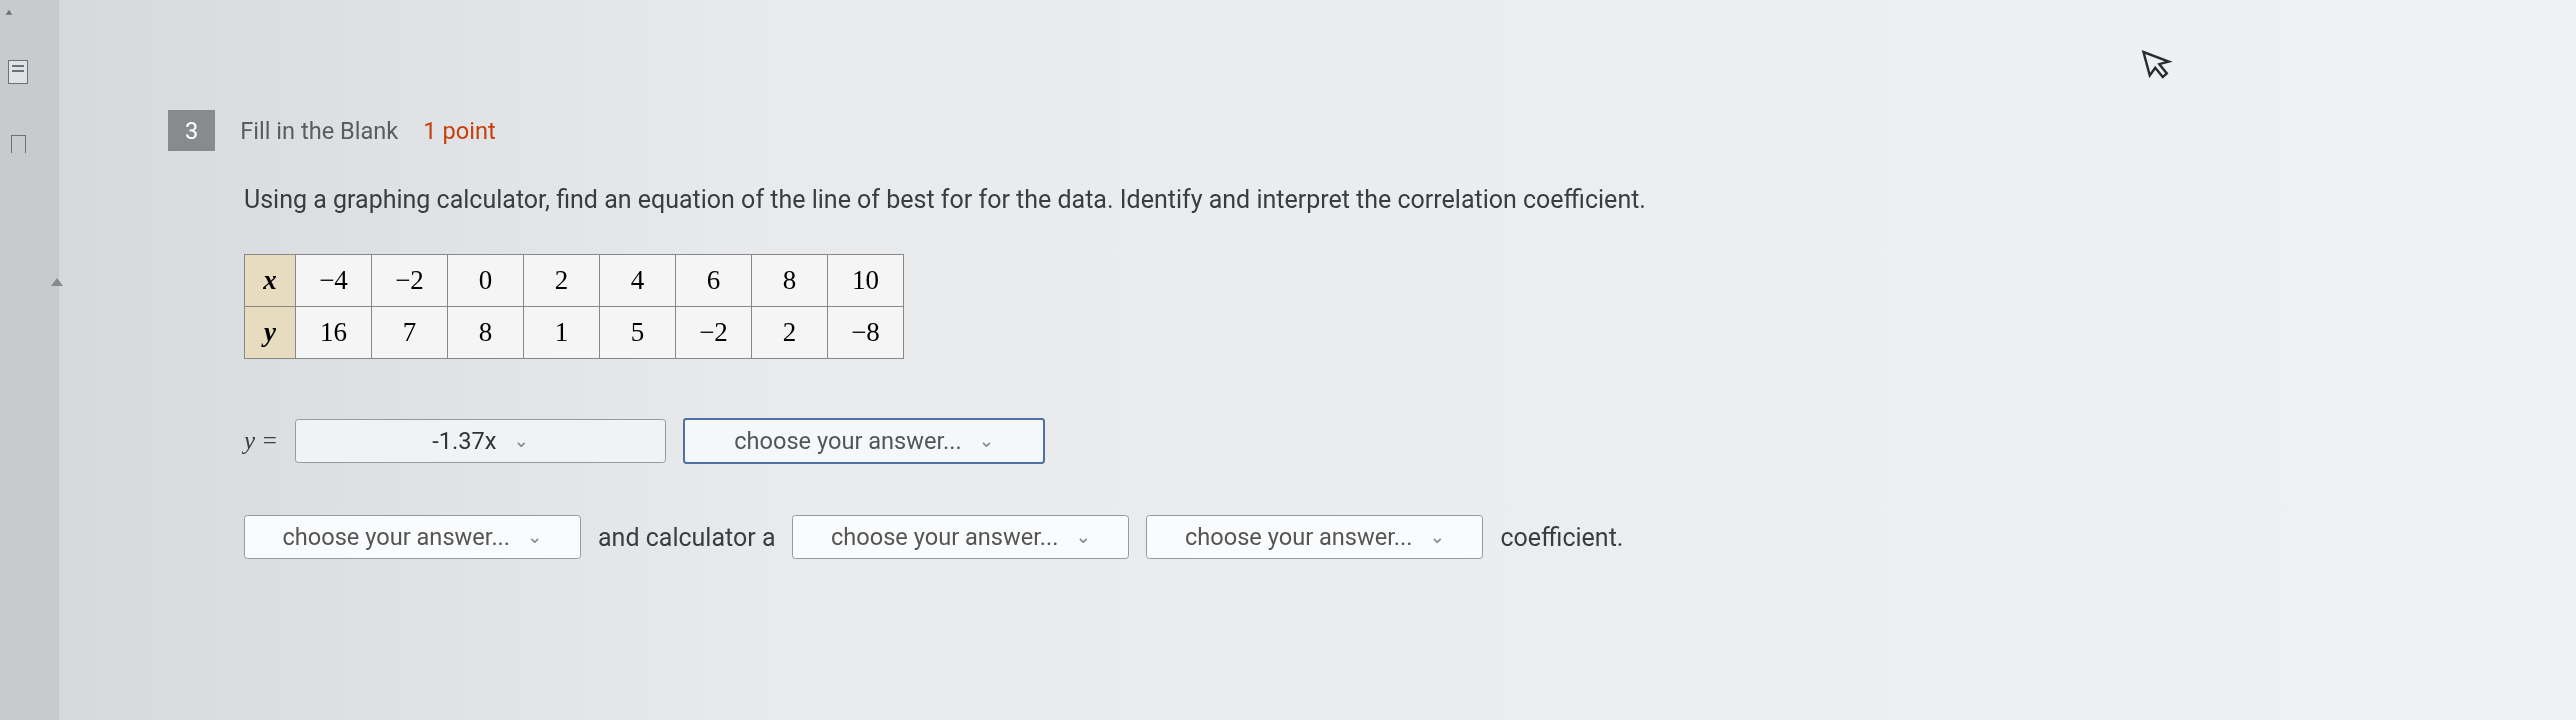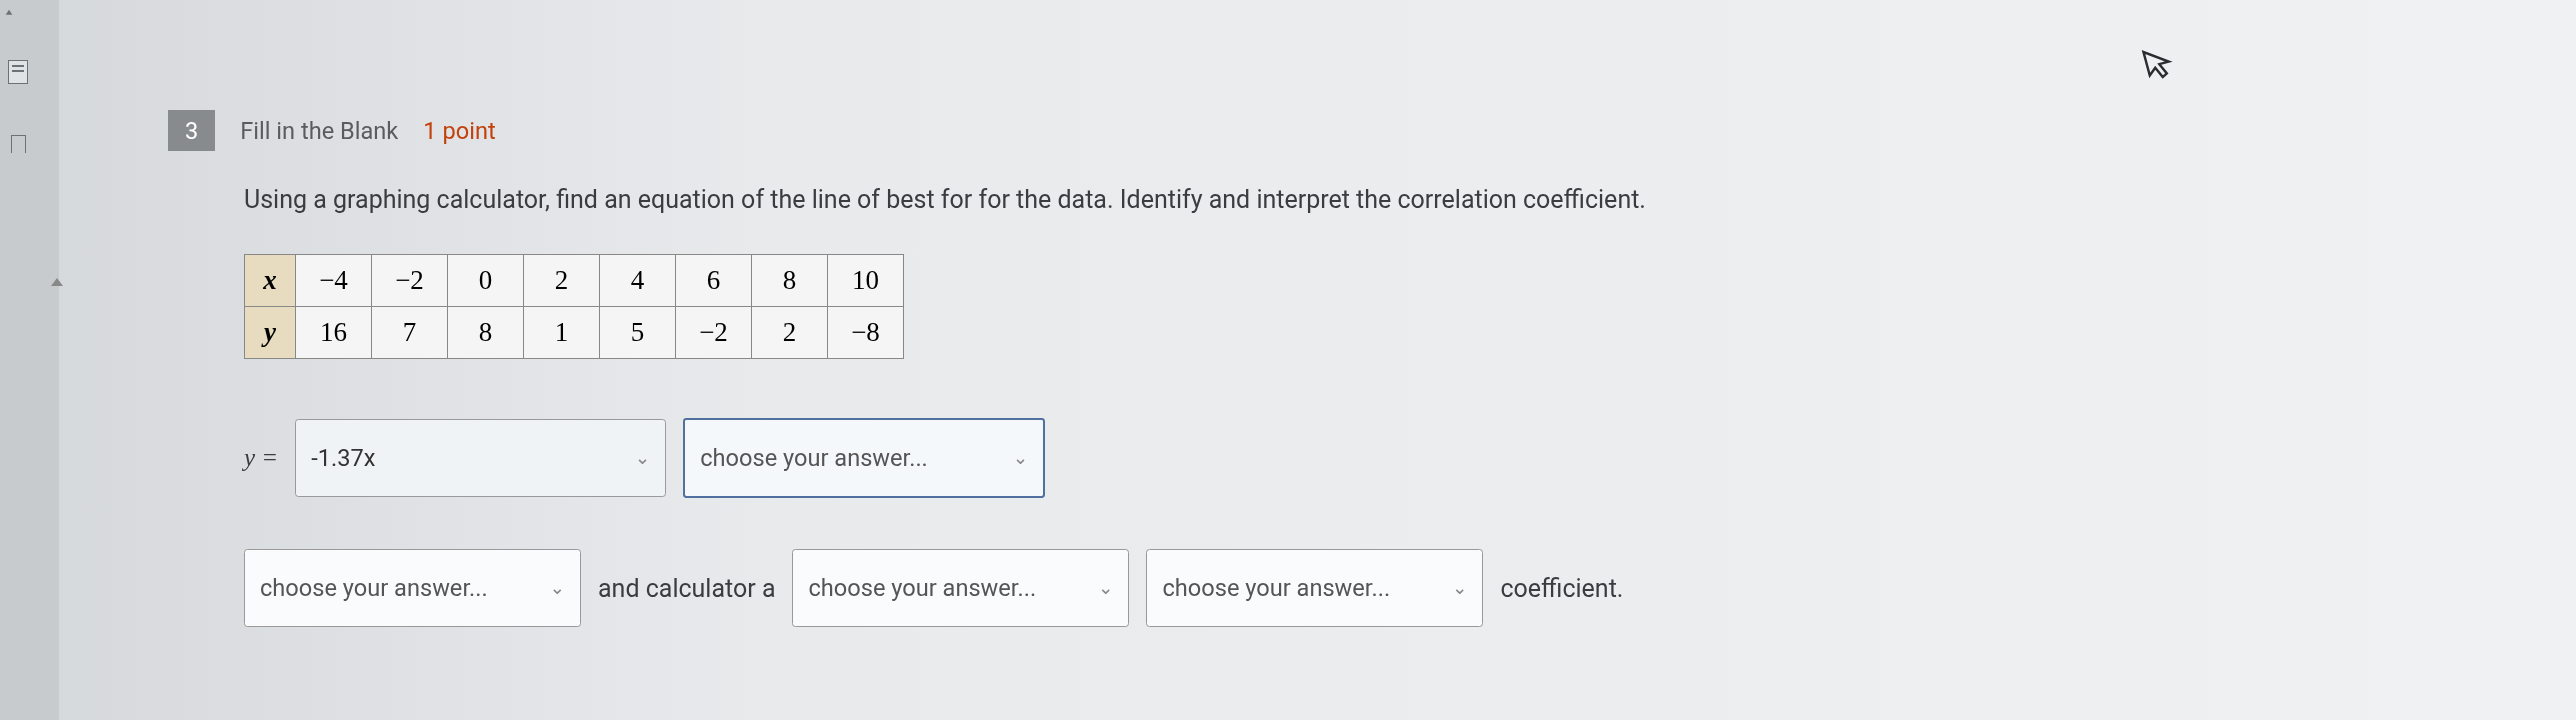--- a/index.html
+++ b/index.html
@@ -144,24 +144,24 @@
       color: #3a3d40;
       flex-wrap: wrap;
     }
     .equation-label {
       font-style: italic;
       font-family: Georgia, serif;
     }
     .dropdown {
       display: inline-flex;
       align-items: center;
-      justify-content: space-between;
+      justify-content: center;
       border: 1.7px solid #999;
       background: #fafbfc;
-      padding: 24px 15px;
+      padding: 7px 15px;
       font-size: 23.6px;
       color: #555;
       min-width: 303px;
       cursor: pointer;
       border-radius: 3.4px;
     }
     .dropdown.selected {
       color: #333;
       background: #f0f3f6;
     }

